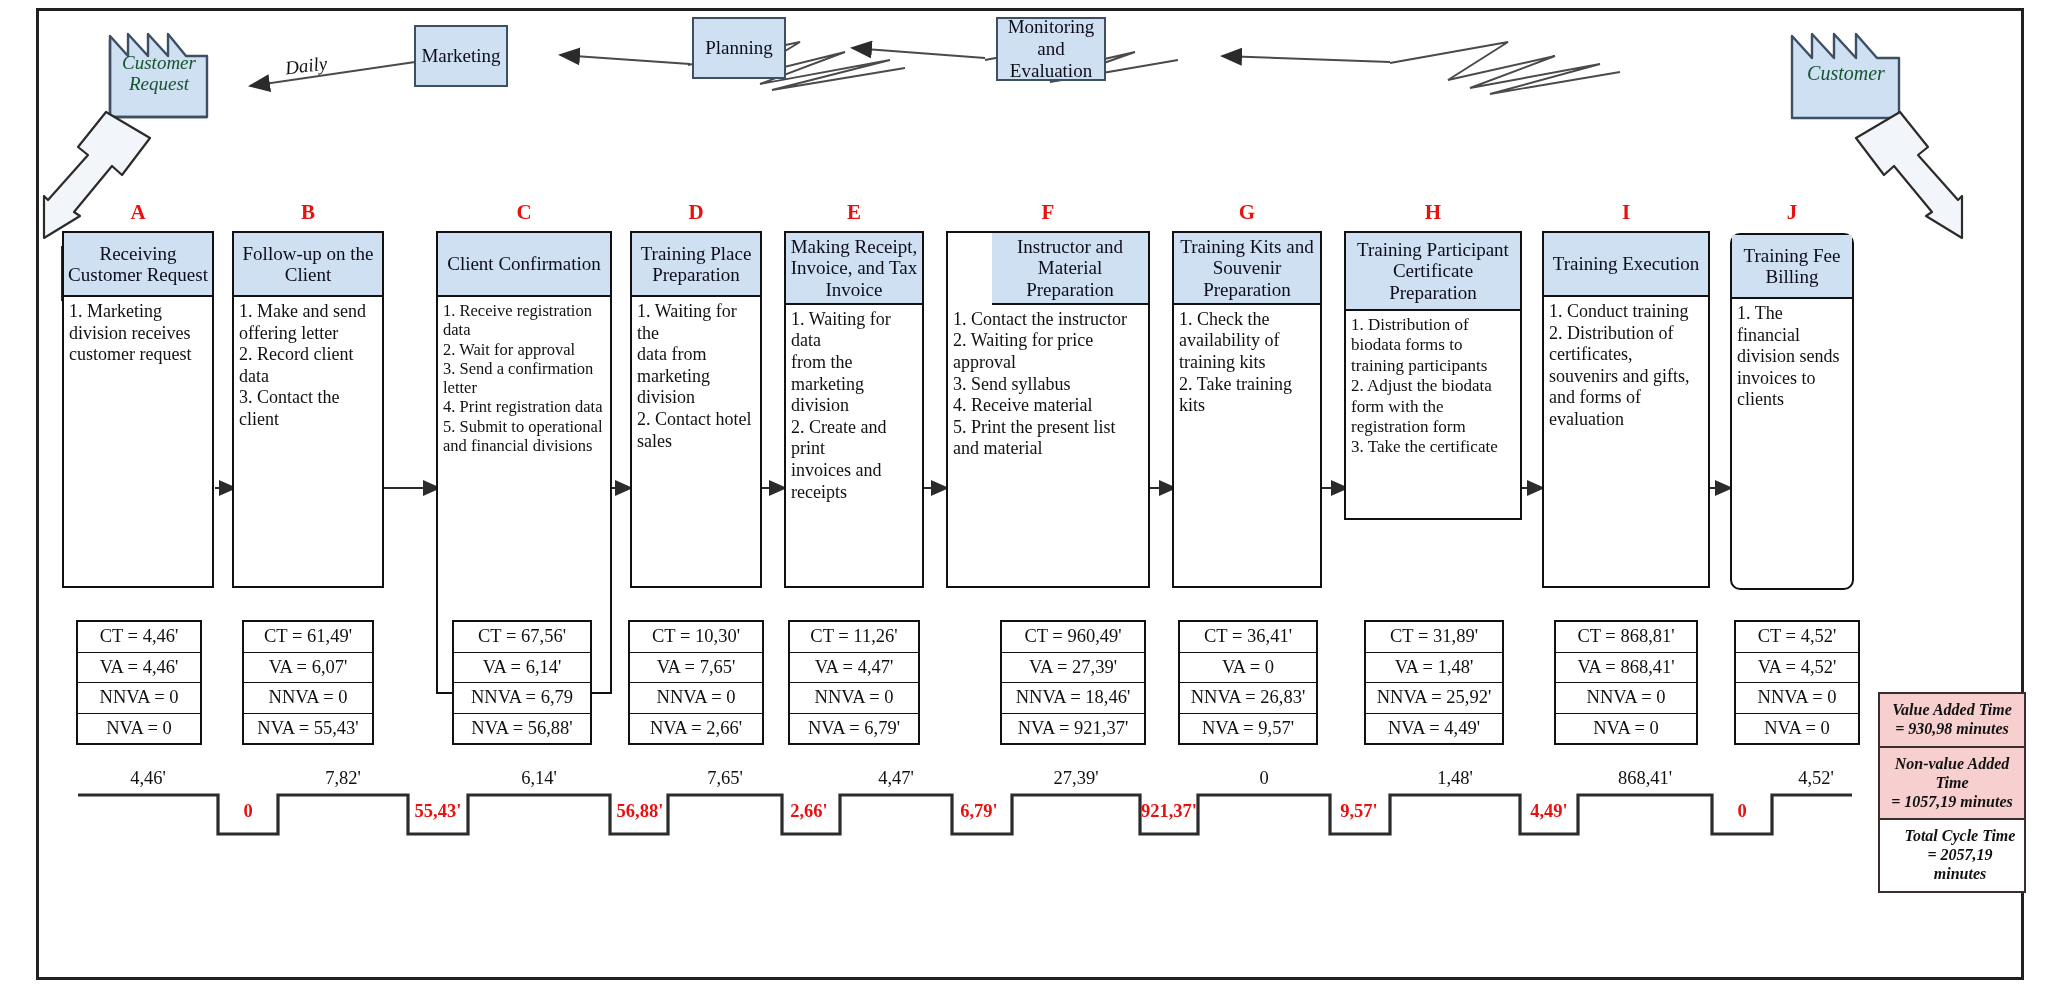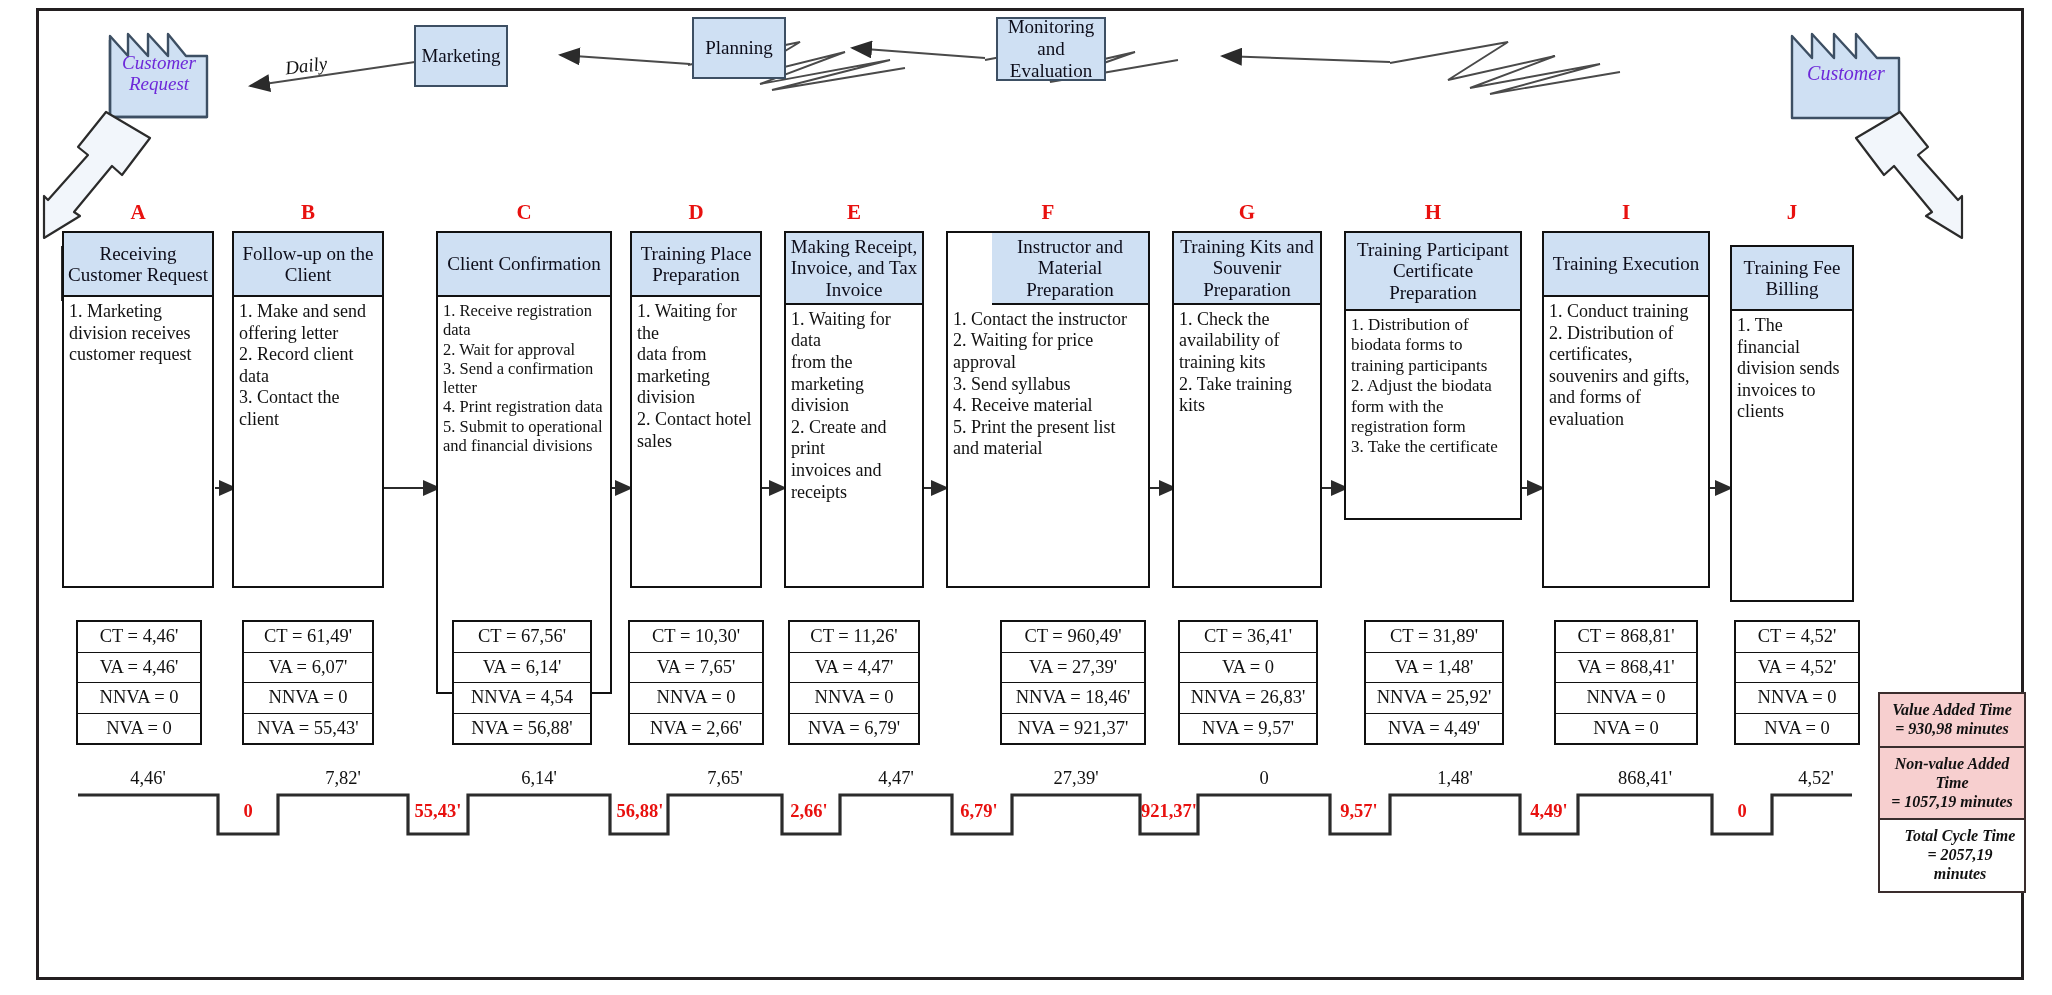--- a/index.html
+++ b/index.html
@@ -37,21 +37,21 @@
     text-align: center;
     font-size: 19px;
     color: #0d0d1a;
     line-height: 1.15;
     font-family: "Liberation Serif", serif;
   }
   .customer-box {
     position: absolute;
     font-style: italic;
     font-size: 20px;
-    color: #6d28d9;
+    color: #14532d;
     text-align: center;
   }
   .customer-box .cb-text {
     position: absolute;
     left: 0; right: 0;
     top: 46%;
     transform: translateY(-50%);
     line-height: 1.12;
     padding: 0 6px;
   }
@@ -362,21 +362,21 @@
   <div class="proc" style="left:1542px; top:231px; width:168px; height:357px;">
     <div class="proc-head" style="white-space:pre-line;">Training Execution</div>
     <div class="proc-body">1. Conduct training
 2. Distribution of
 certificates,
 souvenirs and gifts,
 and forms of
 evaluation</div>
   </div>
 
-  <div class="proc" style="left:1730px; top:245px; width:124px; height:357px;">
+  <div class="proc" style="left:1730px; top:233px; width:124px; height:357px;border-radius:10px;">
     <div class="proc-head" style="white-space:pre-line;">Training Fee
 Billing</div>
     <div class="proc-body">1. The
 financial
 division sends
 invoices to
 clients</div>
   </div>
 
   <div class="metrics" style="left:76px; top:620px; width:126px;">
@@ -389,21 +389,21 @@
   <div class="metrics" style="left:242px; top:620px; width:132px;">
     <div class="mrow">CT = 61,49'</div>
     <div class="mrow">VA = 6,07'</div>
     <div class="mrow">NNVA = 0</div>
     <div class="mrow">NVA = 55,43'</div>
   </div>
 
   <div class="metrics" style="left:452px; top:620px; width:140px;">
     <div class="mrow">CT = 67,56'</div>
     <div class="mrow">VA = 6,14'</div>
-    <div class="mrow">NNVA = 4,54</div>
+    <div class="mrow">NNVA = 6,79</div>
     <div class="mrow">NVA = 56,88'</div>
   </div>
 
   <div class="metrics" style="left:628px; top:620px; width:136px;">
     <div class="mrow">CT = 10,30'</div>
     <div class="mrow">VA = 7,65'</div>
     <div class="mrow">NNVA = 0</div>
     <div class="mrow">NVA = 2,66'</div>
   </div>
 

